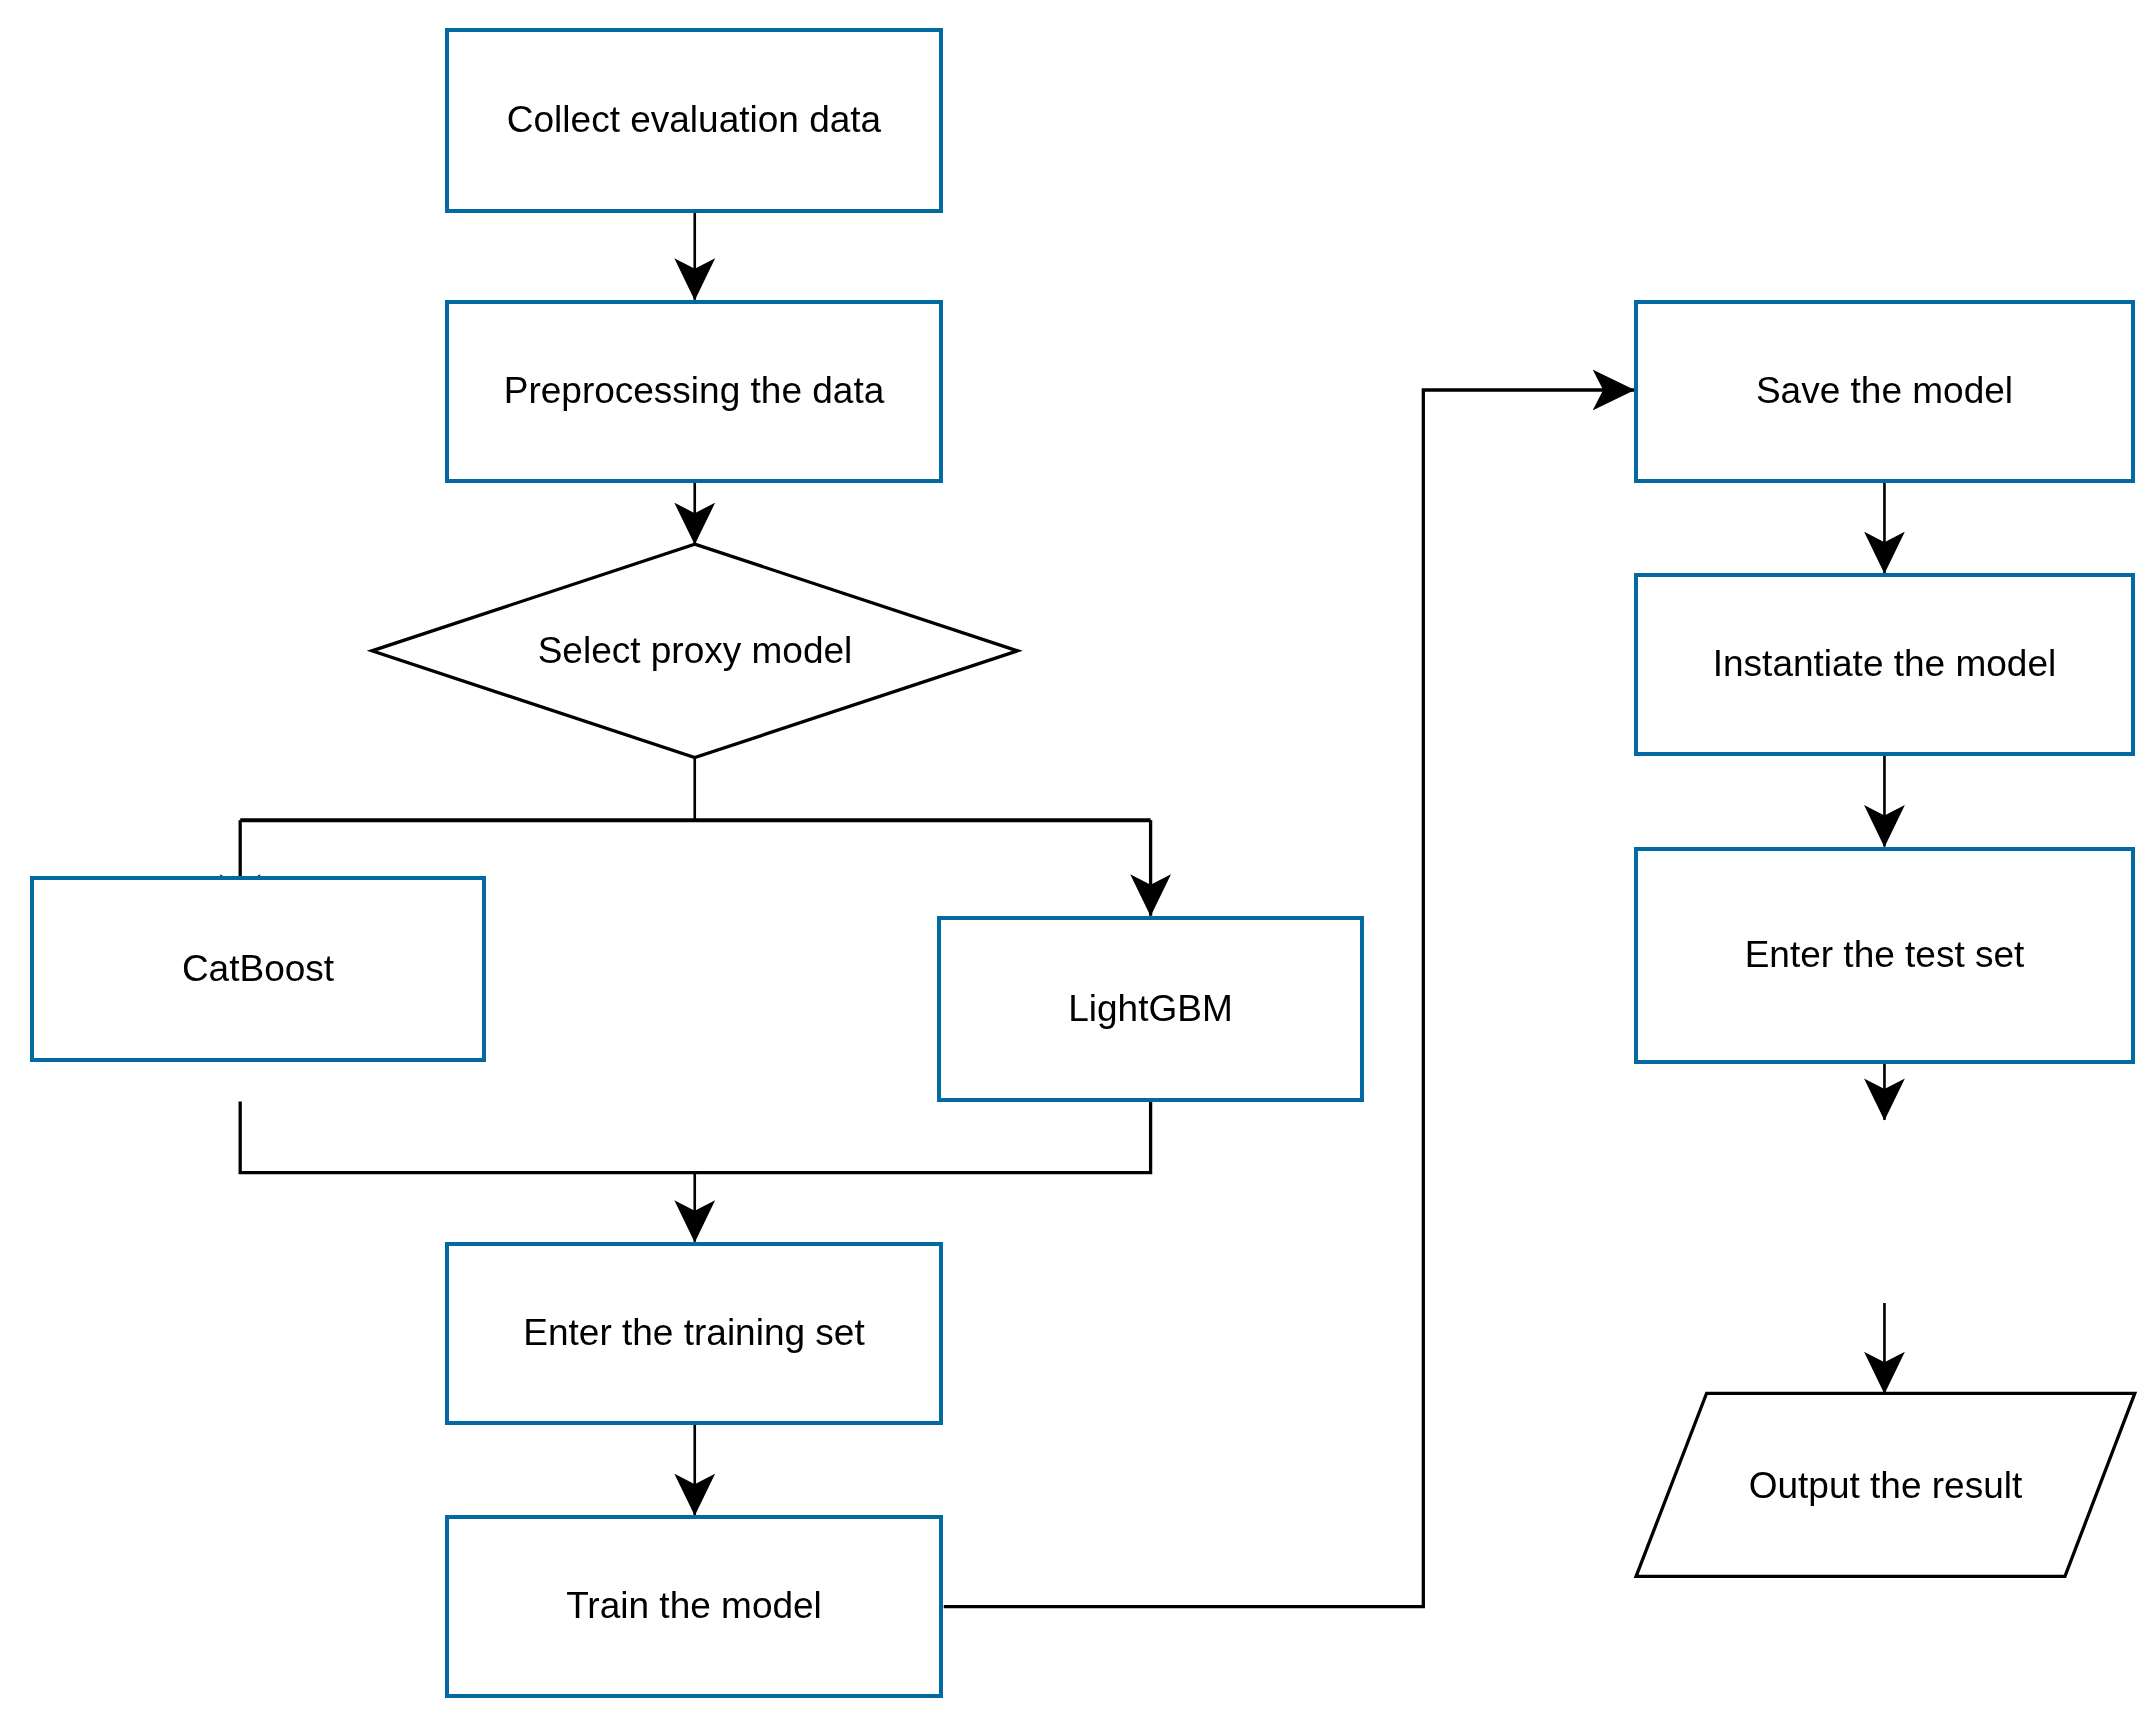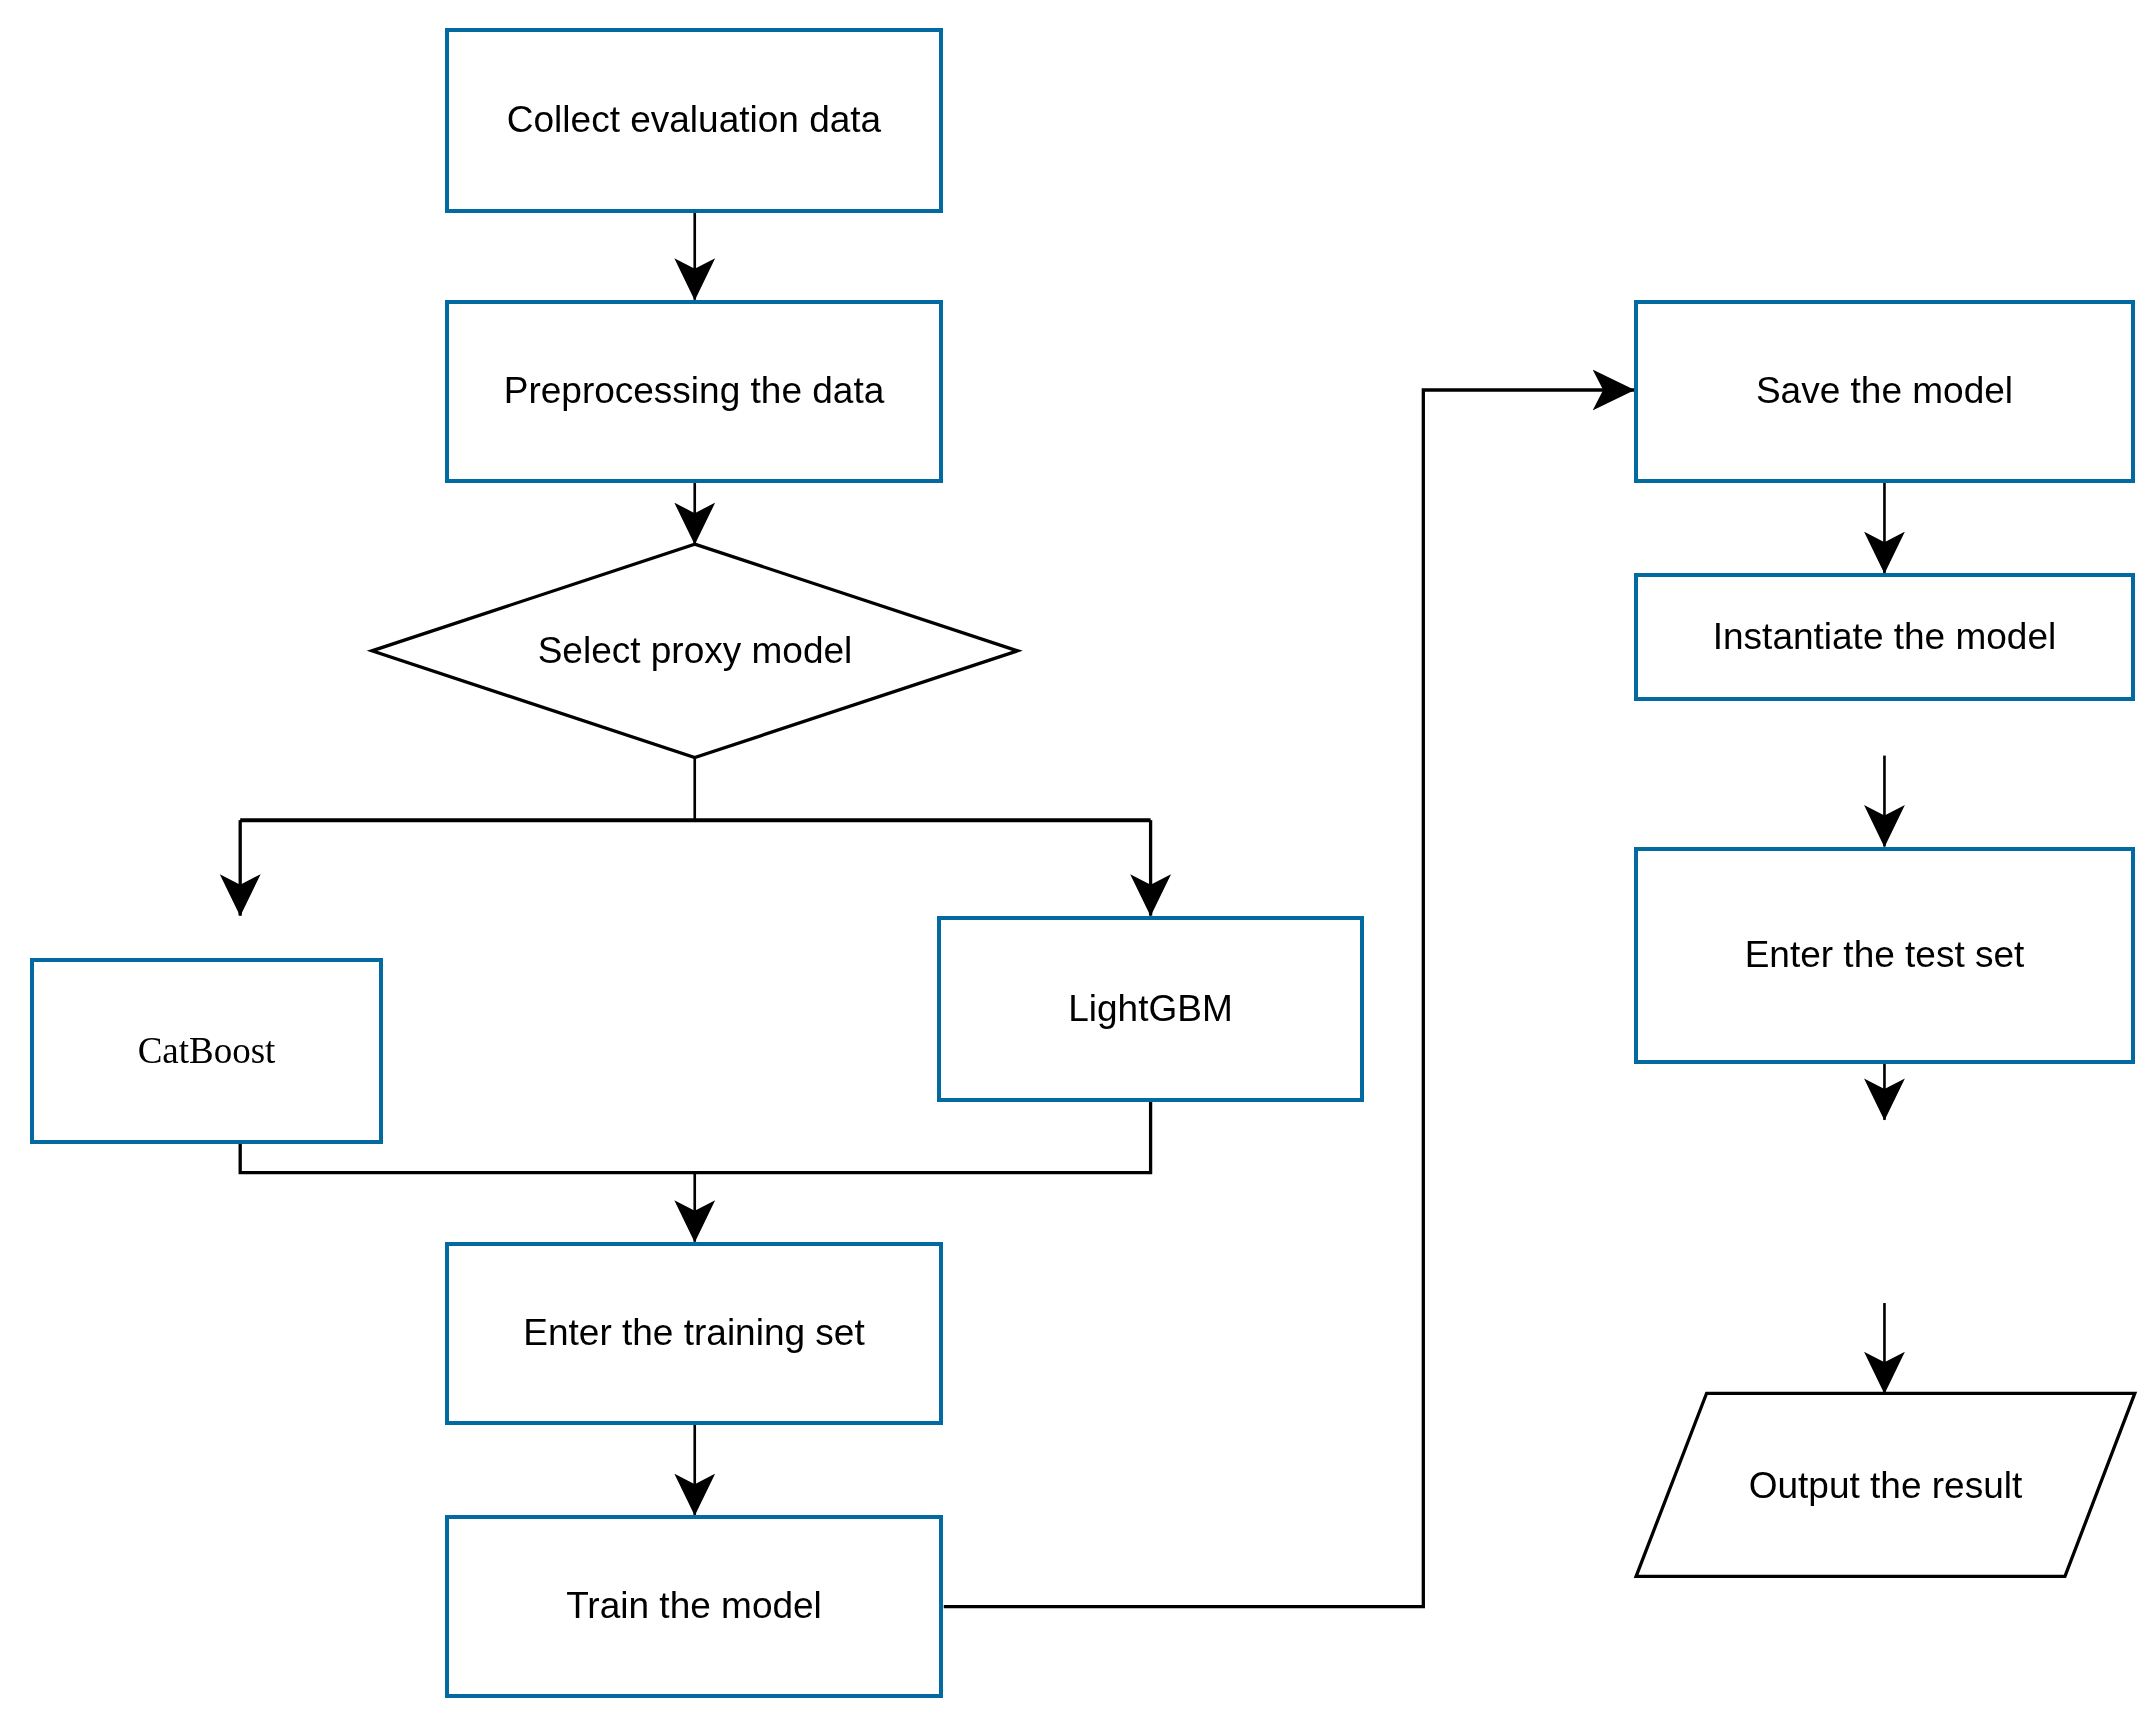--- a/index.html
+++ b/index.html
@@ -46,25 +46,25 @@
     font-size: 37px;
     text-align: center;
     white-space: nowrap;
   }
   
   .n-collect     { left: 445px;  top: 28px;   width: 498px; height: 185px; }
   .n-preprocess  { left: 445px;  top: 300px;  width: 498px; height: 183px; }
   .n-trainset    { left: 445px;  top: 1242px; width: 498px; height: 183px; }
   .n-train       { left: 445px;  top: 1515px; width: 498px; height: 183px; }
   
-  .n-catboost    { left: 30px;   top: 958px; width: 353px; height: 186px; font-family: Liberation Serif, serif; }
+  .n-catboost    { left: 30px;   top: 876px; width: 456px; height: 186px; }
   .n-lightgbm    { left: 937px; top: 916px; width: 427px; height: 186px; }
   
   .n-save        { left: 1634px; top: 300px;  width: 501px; height: 183px; align-items: center; }
-  .n-instantiate { left: 1634px; top: 573px;  width: 501px; height: 128px; }
+  .n-instantiate { left: 1634px; top: 573px;  width: 501px; height: 183px; }
   .n-testset     { left: 1634px; top: 847px; width: 501px; height: 217px; }
   .n-predict     { left: 1634px; top: 1120px; width: 501px; height: 183px; }
   
   .n-select      { left: 372px;  top: 544px;  width: 646px; height: 213px; }
   .n-output      { left: 1636px; top: 1394px; width: 499px; height: 183px; }
 </style>
 </head>
 <body>
 
 <div class="stage">

